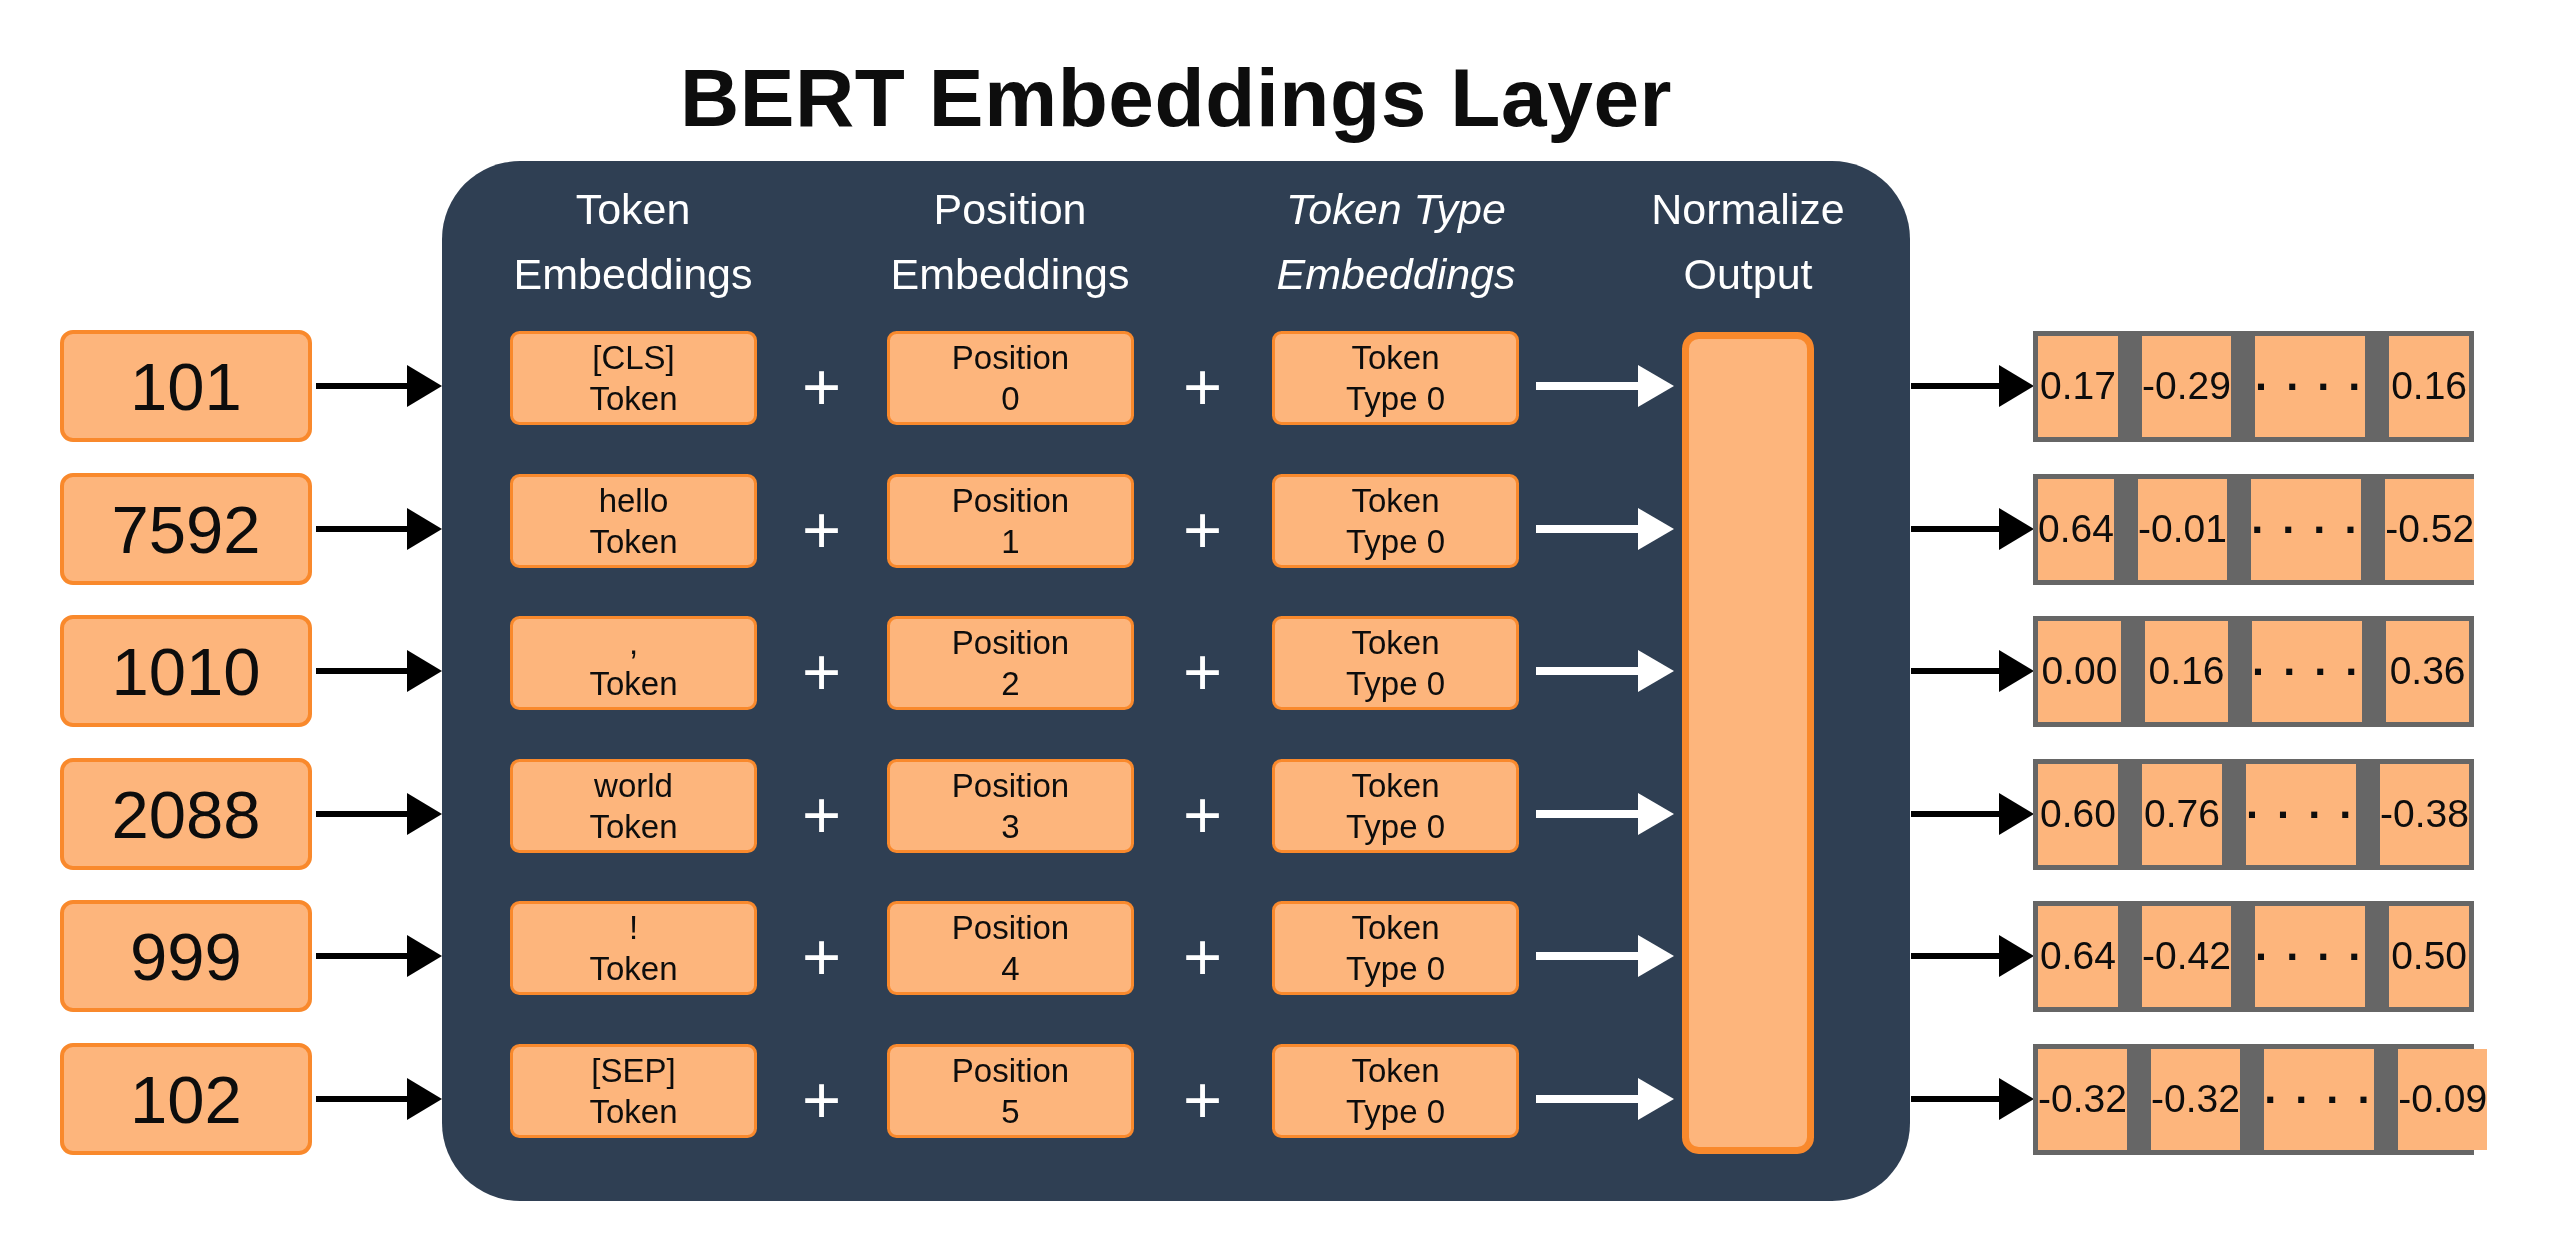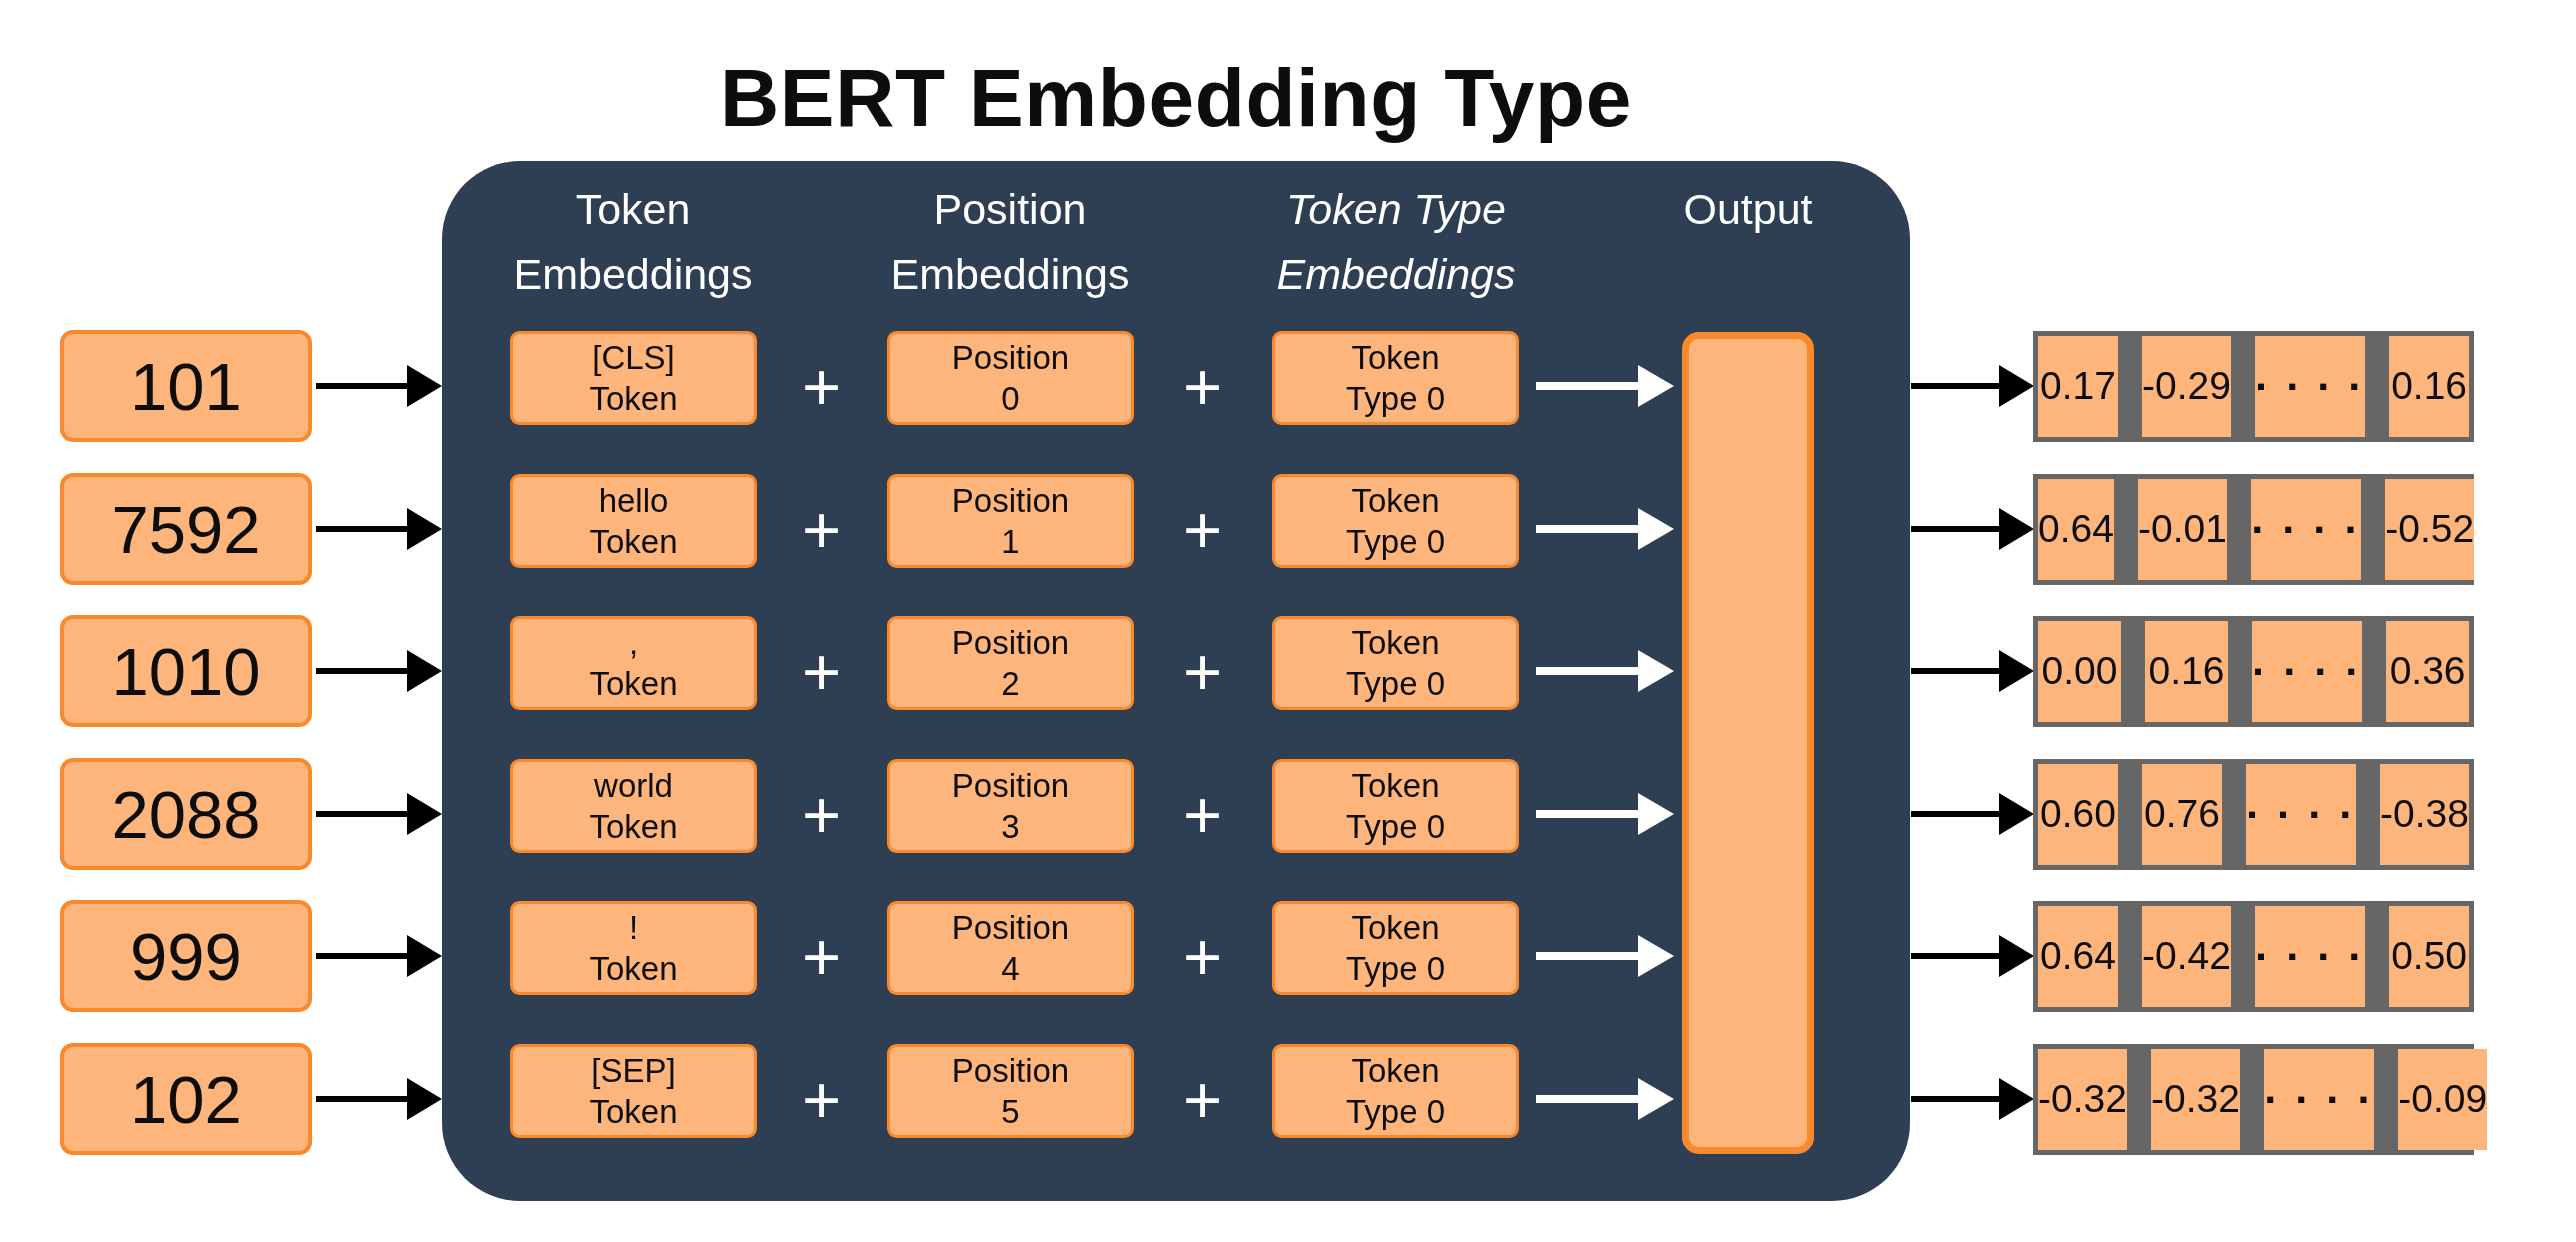--- a/index.html
+++ b/index.html
@@ -95,37 +95,38 @@
     font-size:39px;color:var(--ink);white-space:nowrap;
   }
   .outcell:first-child{margin-left:0;}
   .outcell.dots{font-size:43px;font-weight:700;letter-spacing:2.4px;}
 </style>
 </head>
 <body>
 
 <div class="canvas">
 
-  <div class="title">BERT Embedding Type</div>
+  <div class="title">BERT Embeddings Layer</div>
 
   <div class="panel"></div>
 
   <div class="header h-token">
     <span>Token</span>
     <span>Embeddings</span>
   </div>
   <div class="header h-position">
     <span>Position</span>
     <span>Embeddings</span>
   </div>
   <div class="header h-type">
     <span>Token Type</span>
     <span>Embeddings</span>
   </div>
   <div class="header h-normalize">
+    <span>Normalize</span>
     <span>Output</span>
   </div>
 
   <div class="normalize-box"></div>
 
   <div class="row row-1">
     <div class="input-box">
         <span>101</span>
       </div>
     <div class="arrow arrow-in">

